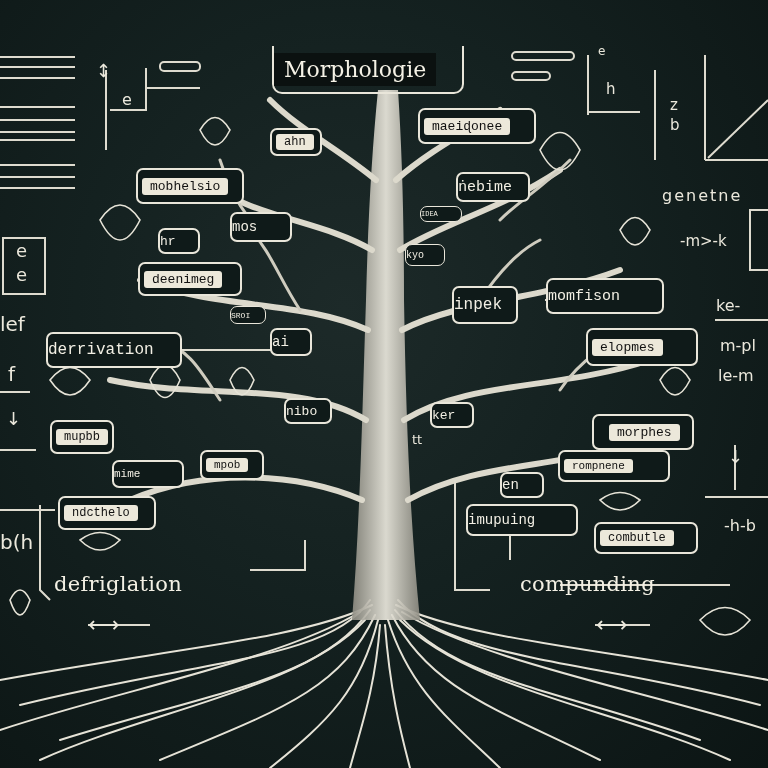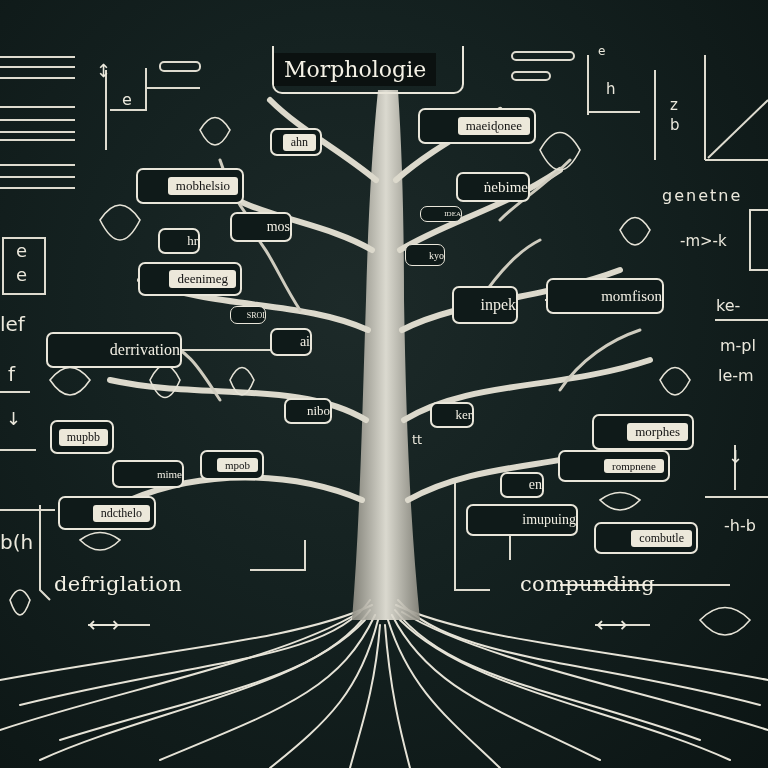--- a/index.html
+++ b/index.html
@@ -2,22 +2,22 @@
 <html><head>
 <meta charset="utf-8">
 <style>
   html,body{margin:0;padding:0;}
   body{width:768px;height:768px;overflow:hidden;background:#0f1a19;}
   #board{position:relative;width:768px;height:768px;overflow:hidden;
     background:radial-gradient(ellipse at 45% 40%, #1d2a29 0%, #142120 45%, #0c1514 100%);
     font-family:"DejaVu Serif", serif;color:#efece2;}
   svg#art{position:absolute;left:0;top:0;width:768px;height:768px;}
   .box{position:absolute;box-sizing:border-box;border:2px solid #e9e6da;border-radius:7px;
-    display:flex;align-items:center;justify-content:flex-end;white-space:nowrap;color:#f2efe4;
-    font-family:Liberation Serif, serif;background:#0f1a19;}
+    display:flex;align-items:center;justify-content:flex-start;white-space:nowrap;color:#f2efe4;
+    font-family:Liberation Mono, monospace;background:#0f1a19;}
   .box.inner{padding:3px 4px;}
   .box.inner > span{background:#ece8da;color:#111;border-radius:3px;padding:1px 8px;display:inline-block;}
   .title{position:absolute;left:272px;top:46px;width:188px;height:46px;border:2px solid #e9e6da;
     border-top:none;border-radius:0 0 10px 10px;display:flex;align-items:center;justify-content:flex-start;}
   .title span{background:#0b1110;color:#f5f2e6;font-size:22px;padding:4px 10px;}
   .big{position:absolute;font-size:21px;color:#f3f0e4;letter-spacing:0.3px;}
   .hand{position:absolute;font-family:"DejaVu Sans", sans-serif;color:#ebe8dc;}
 </style>
 </head>
 <body>
@@ -170,20 +170,23 @@
   <div class="box" style="left:405px;top:244px;width:40px;height:22px;font-size:10px;border-width:1.5px;">
       <span>kyo</span>
     </div>
 
   <div class="box" style="left:452px;top:286px;width:66px;height:38px;font-size:16px;">
       <span>inpek</span>
     </div>
   <div class="box" style="left:546px;top:278px;width:118px;height:36px;font-size:15px;">
       <span>momfison</span>
     </div>
+  <div class="box inner" style="left:586px;top:328px;width:112px;height:38px;font-size:13px;">
+      <span>elopmes</span>
+    </div>
 
   <div class="box" style="left:230px;top:306px;width:36px;height:18px;font-size:8px;border-width:1.5px;">
       <span>SROI</span>
     </div>
   <div class="box" style="left:270px;top:328px;width:42px;height:28px;font-size:14px;">
       <span>ai</span>
     </div>
   <div class="box" style="left:46px;top:332px;width:136px;height:36px;font-size:16px;">
       <span>derrivation</span>
     </div>

